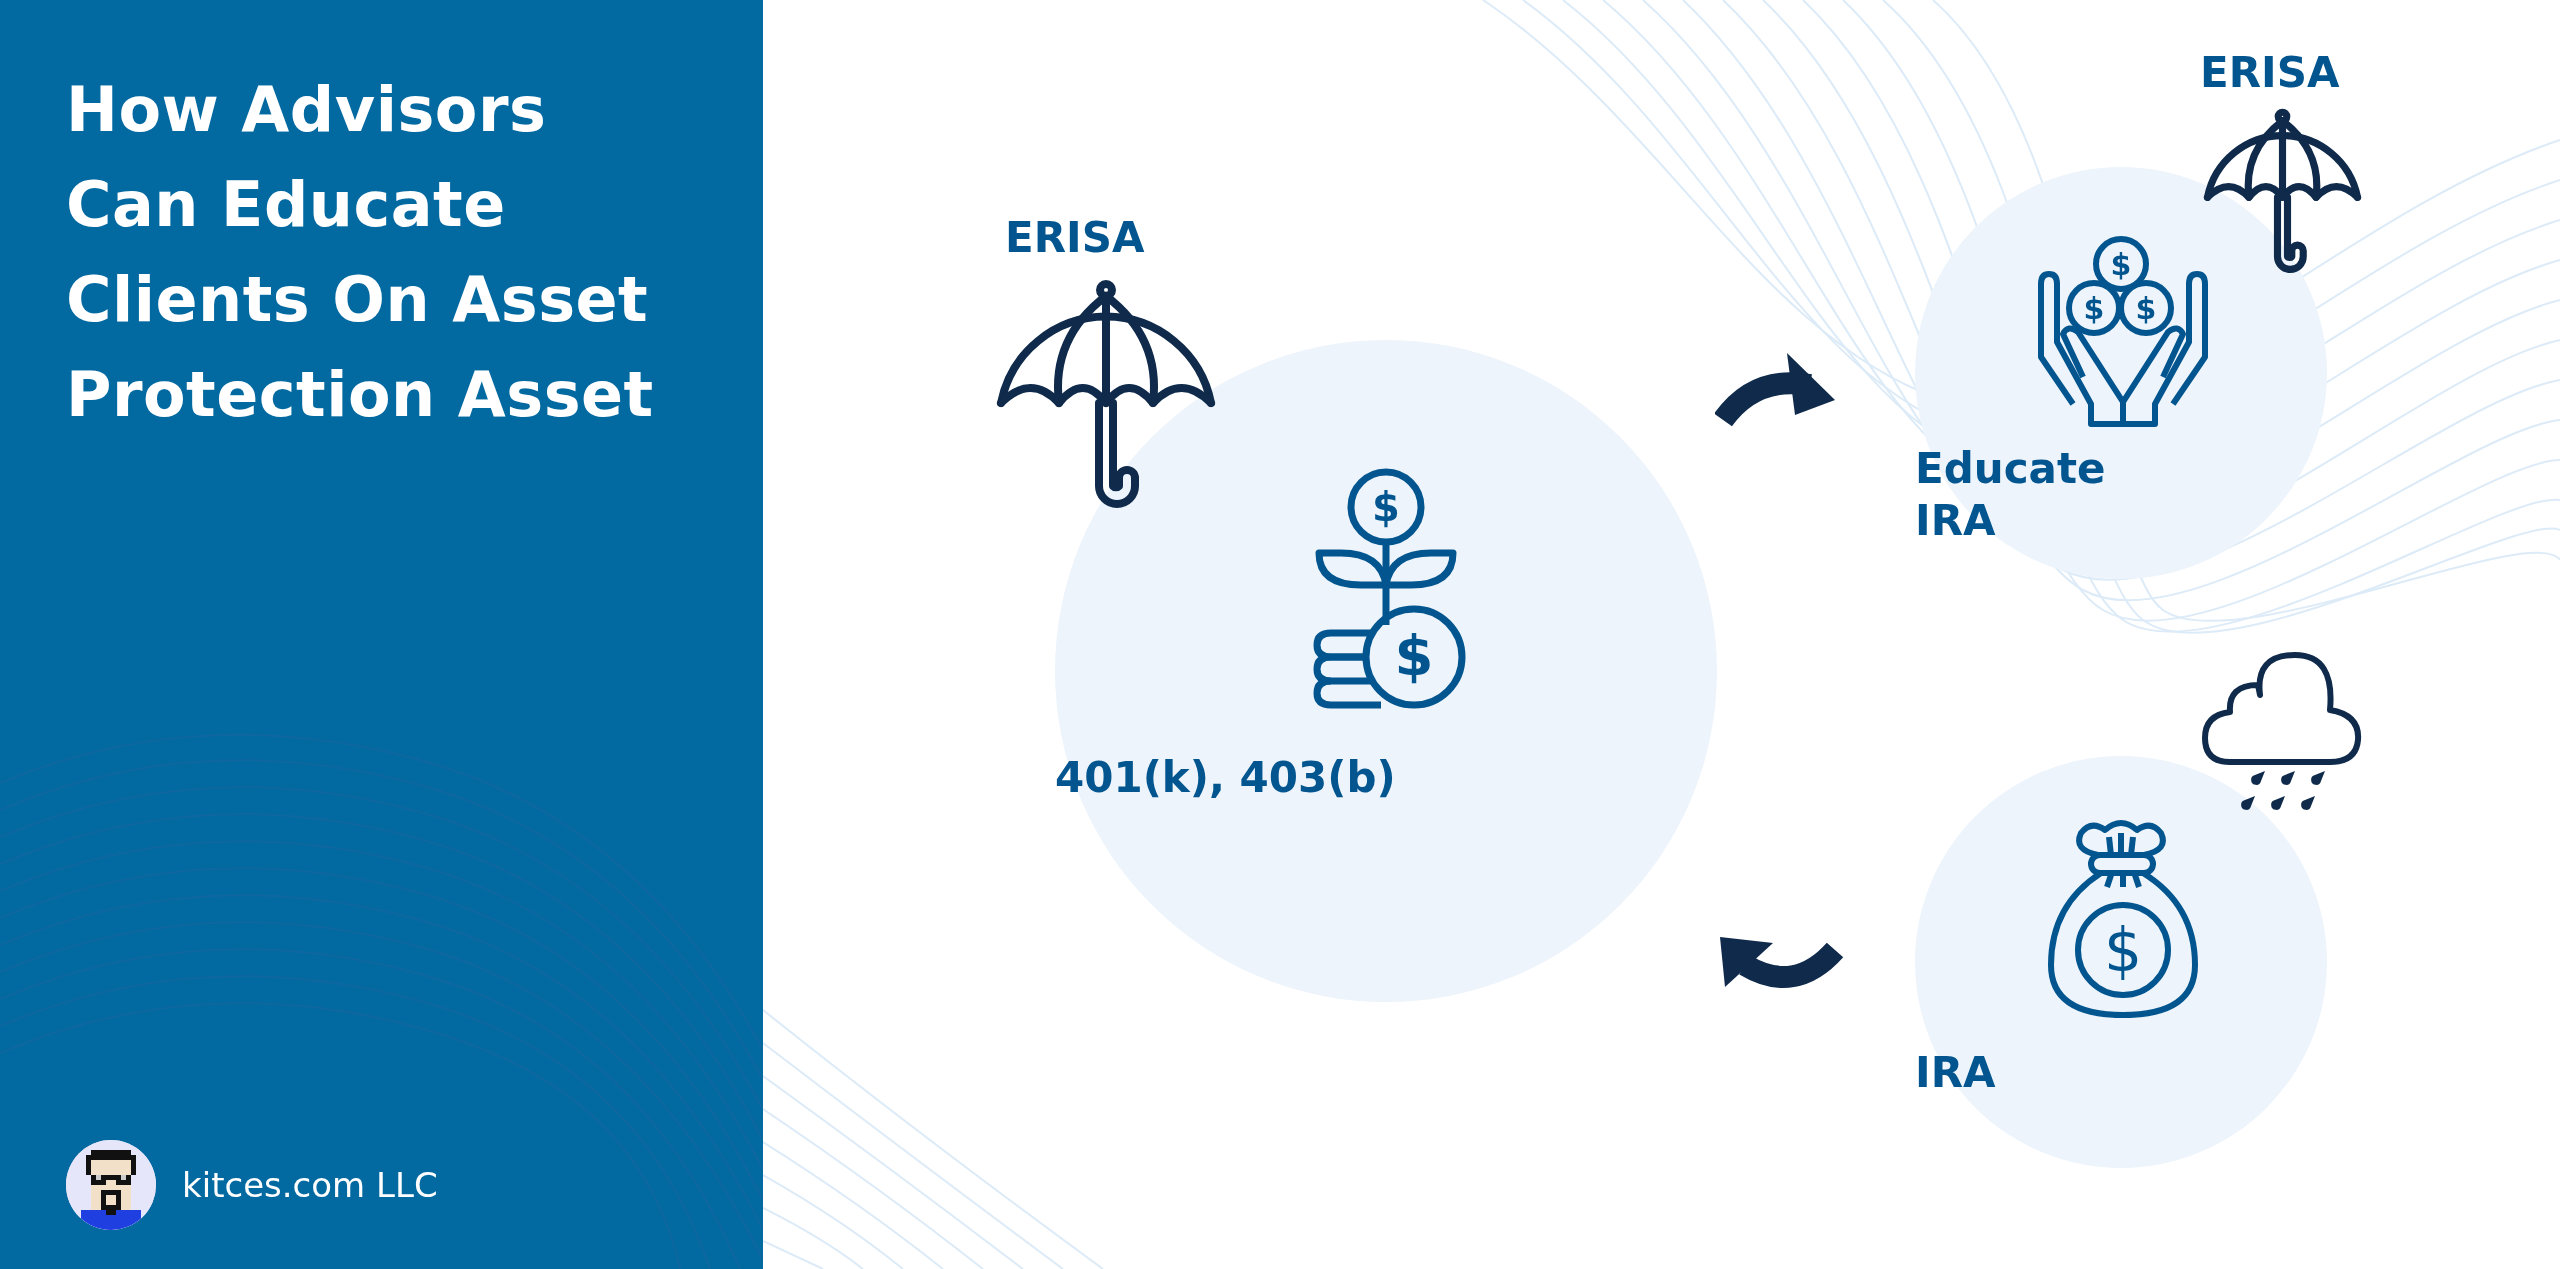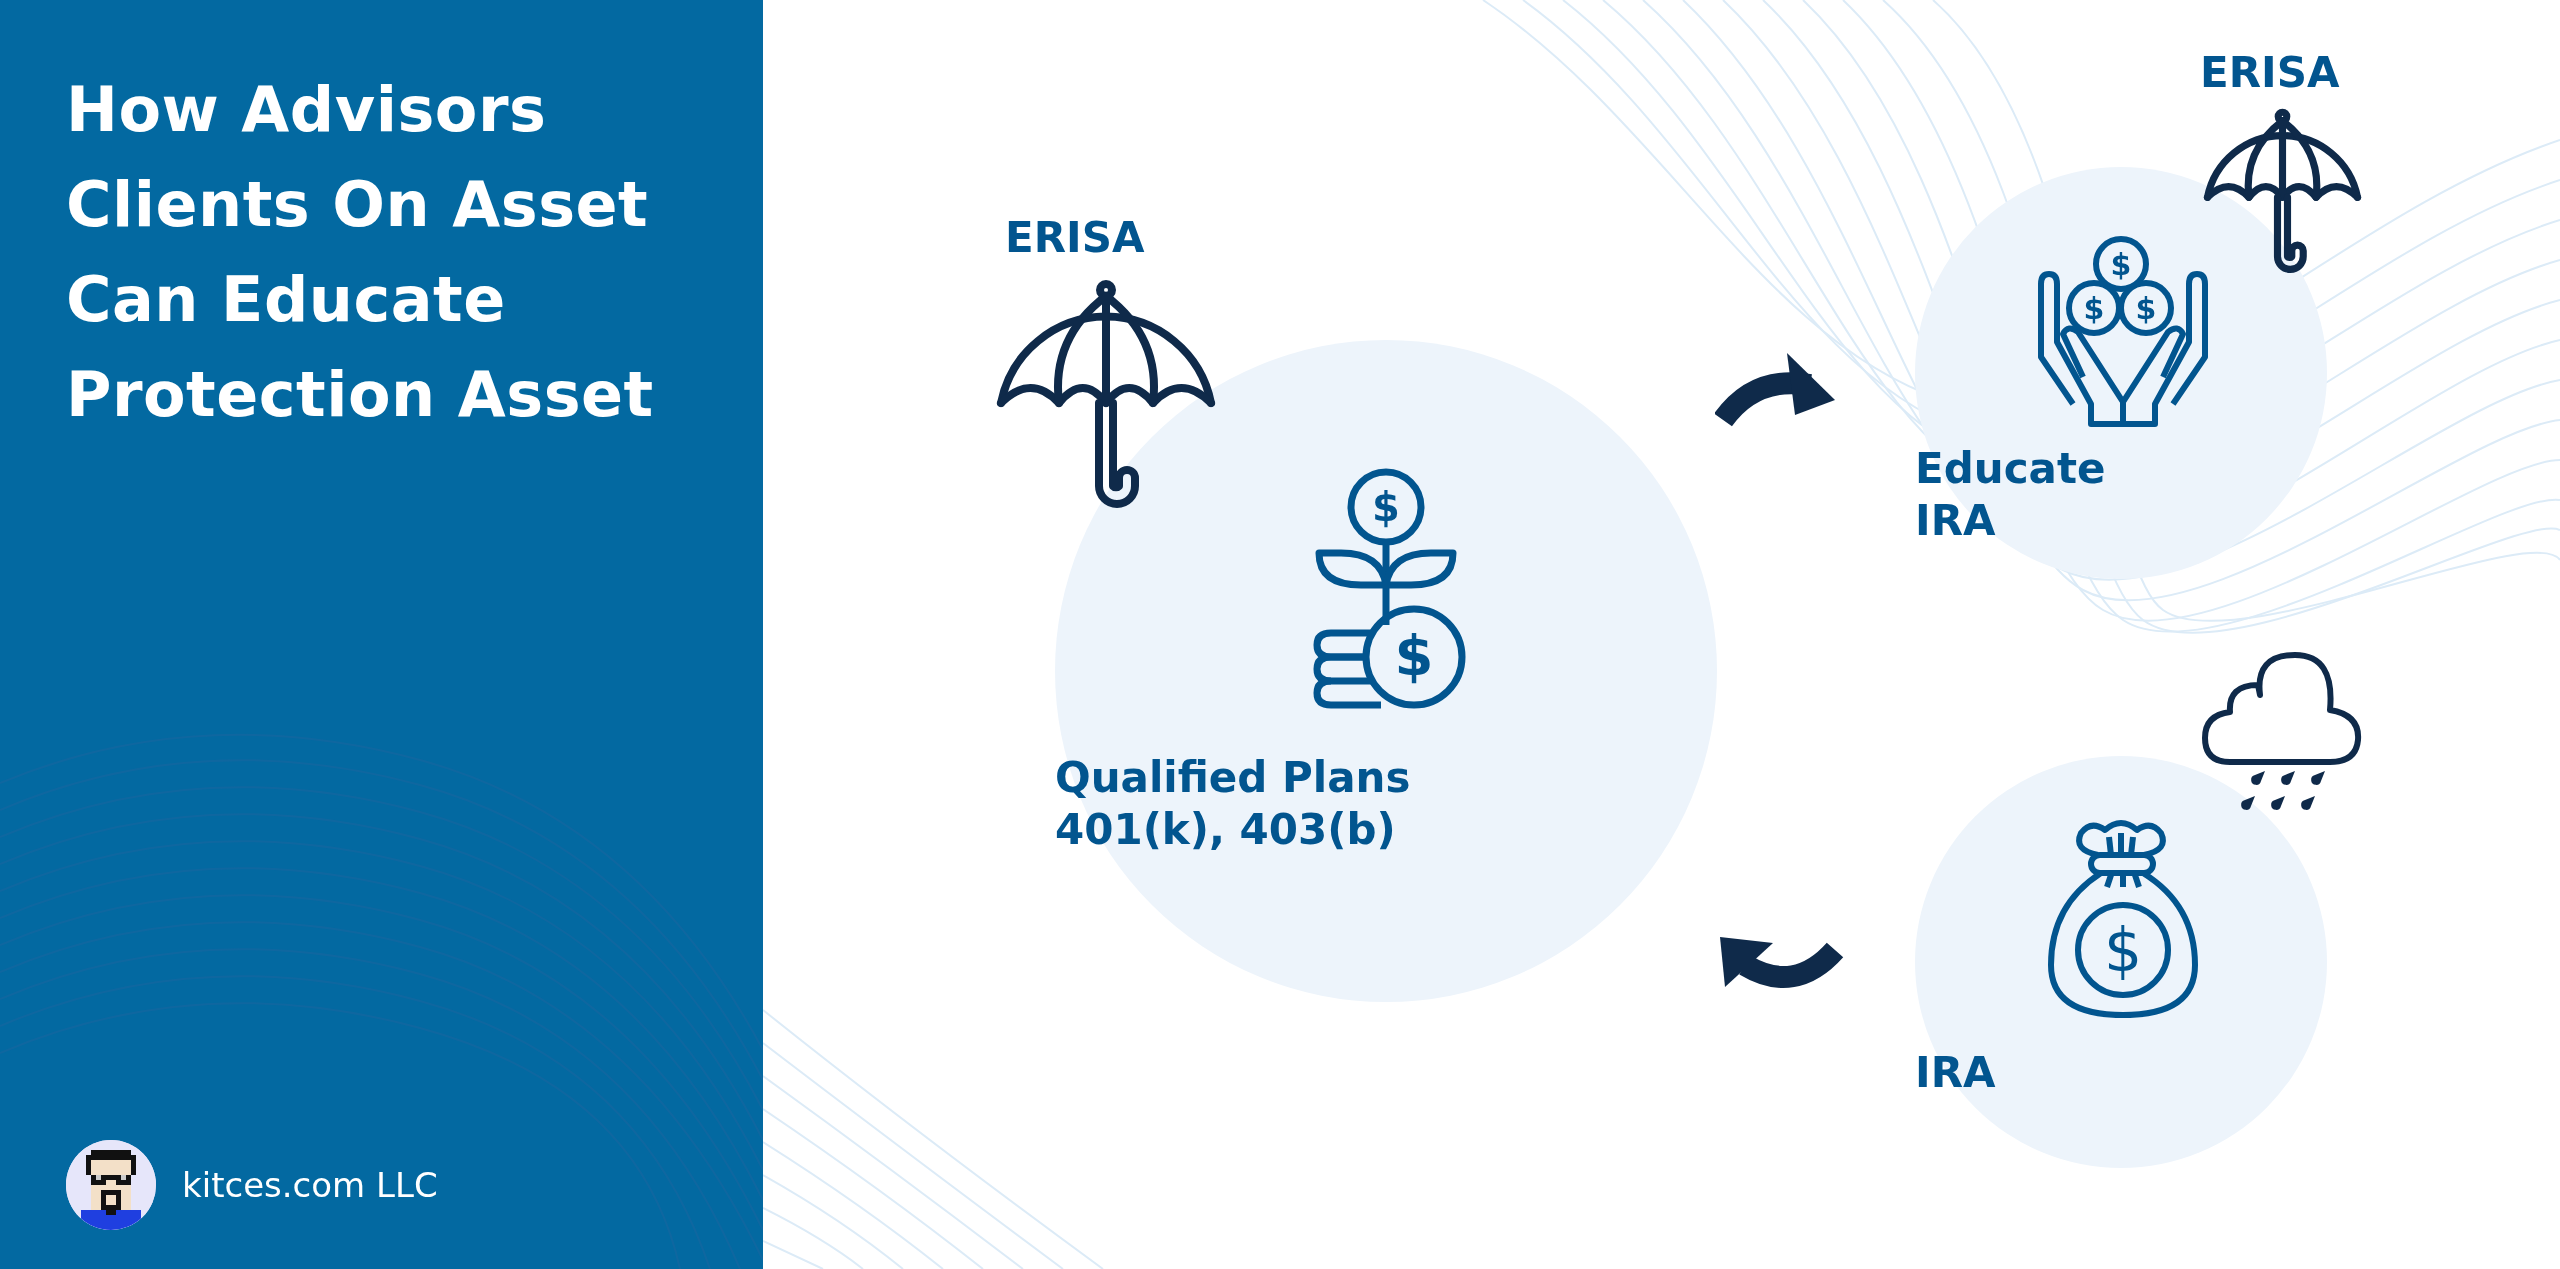--- a/index.html
+++ b/index.html
@@ -30,22 +30,22 @@
       <path d="M0 918 Q 200 833 420 893 T 763 1200"></path>
       <path d="M0 945 Q 200 860 420 920 T 763 1230"></path>
       <path d="M0 972 Q 200 887 420 947 T 763 1260"></path>
       <path d="M0 999 Q 200 914 420 974 T 740 1269"></path>
       <path d="M0 1026 Q 200 941 420 1001 T 710 1269"></path>
       <path d="M0 1053 Q 200 968 420 1028 T 680 1269"></path>
     </g>
   </svg>
   <div class="title">
     <div>How Advisors</div>
+    <div>Can Educate</div>
     <div>Clients On Asset</div>
-    <div>Can Educate</div>
     <div>Protection Asset</div>
   </div>
   <div class="footer">
     <div class="avatar">
       <svg width="90" height="90" viewBox="0 0 18 18" shape-rendering="crispEdges">
         <rect x="0" y="0" width="18" height="18" fill="#e6e6fa"></rect>
         <rect x="3" y="14" width="12" height="4" fill="#1f3fe0"></rect>
         <rect x="5" y="3" width="8" height="11" fill="#f3e0c8"></rect>
         <rect x="5" y="2" width="8" height="2" fill="#111"></rect>
         <rect x="4" y="3" width="1" height="4" fill="#111"></rect>
@@ -119,21 +119,20 @@
       <circle cx="113" cy="192" r="48"></circle>
       <path d="M73 168 L30 168 Q 16 168 16 180 Q 16 192 30 192 L65 192"></path>
       <path d="M65 192 L30 192 Q 16 192 16 204 Q 16 216 30 216 L70 216"></path>
       <path d="M80 240 L30 240 Q 16 240 16 228 Q 16 216 30 216"></path>
     </g>
     <text x="85" y="56" text-anchor="middle" fill="#02558f" font-family="DejaVu Sans, sans-serif" font-weight="700" font-size="40">$</text>
     <text x="113" y="210" text-anchor="middle" fill="#02558f" font-family="DejaVu Sans, sans-serif" font-weight="700" font-size="56">$</text>
   </svg>
 
   <div class="label" style="left:292px;top:752px;width:662px;font-size:42px;line-height:52px;">
-    <div>Qualified Plans</div>
     <div>401(k), 403(b)</div>
   </div>
 
   <svg class="icon" style="left:952px;top:345px;" width="130" height="90" viewBox="0 0 130 90">
     <path d="M8 75 Q 40 30 95 40" fill="none" stroke="#0f2a4a" stroke-width="22"></path>
     <polygon points="72,8 120,55 80,70" fill="#0f2a4a"></polygon>
   </svg>
   <svg class="icon" style="left:952px;top:925px;" width="130" height="90" viewBox="0 0 130 90">
     <path d="M120 25 Q 80 70 30 40" fill="none" stroke="#0f2a4a" stroke-width="22"></path>
     <polygon points="5,12 58,18 10,62" fill="#0f2a4a"></polygon>

